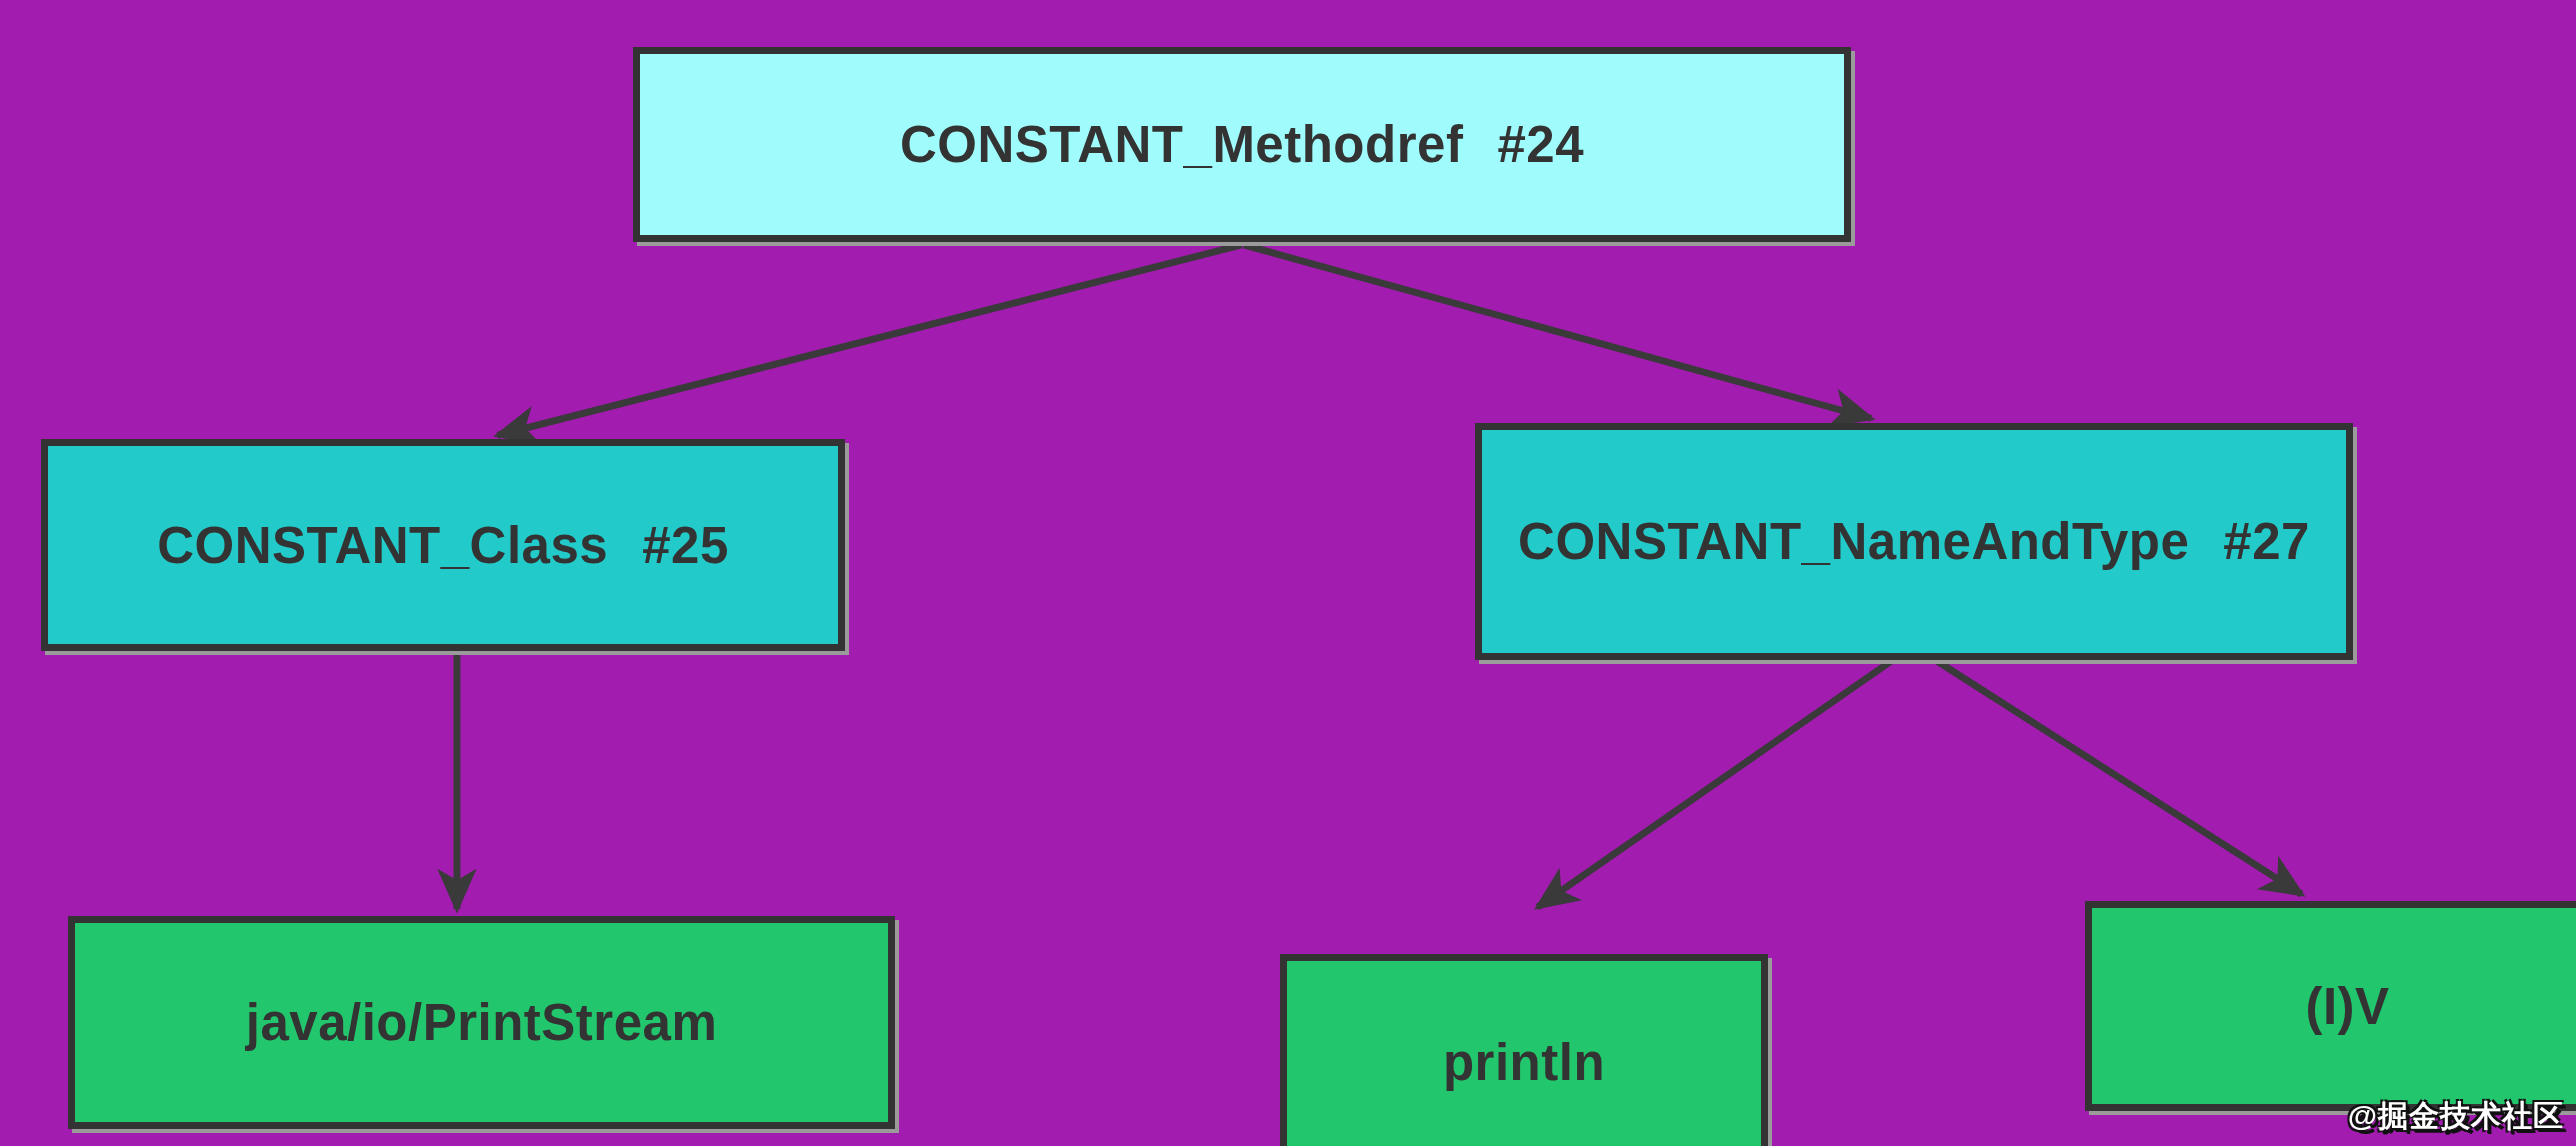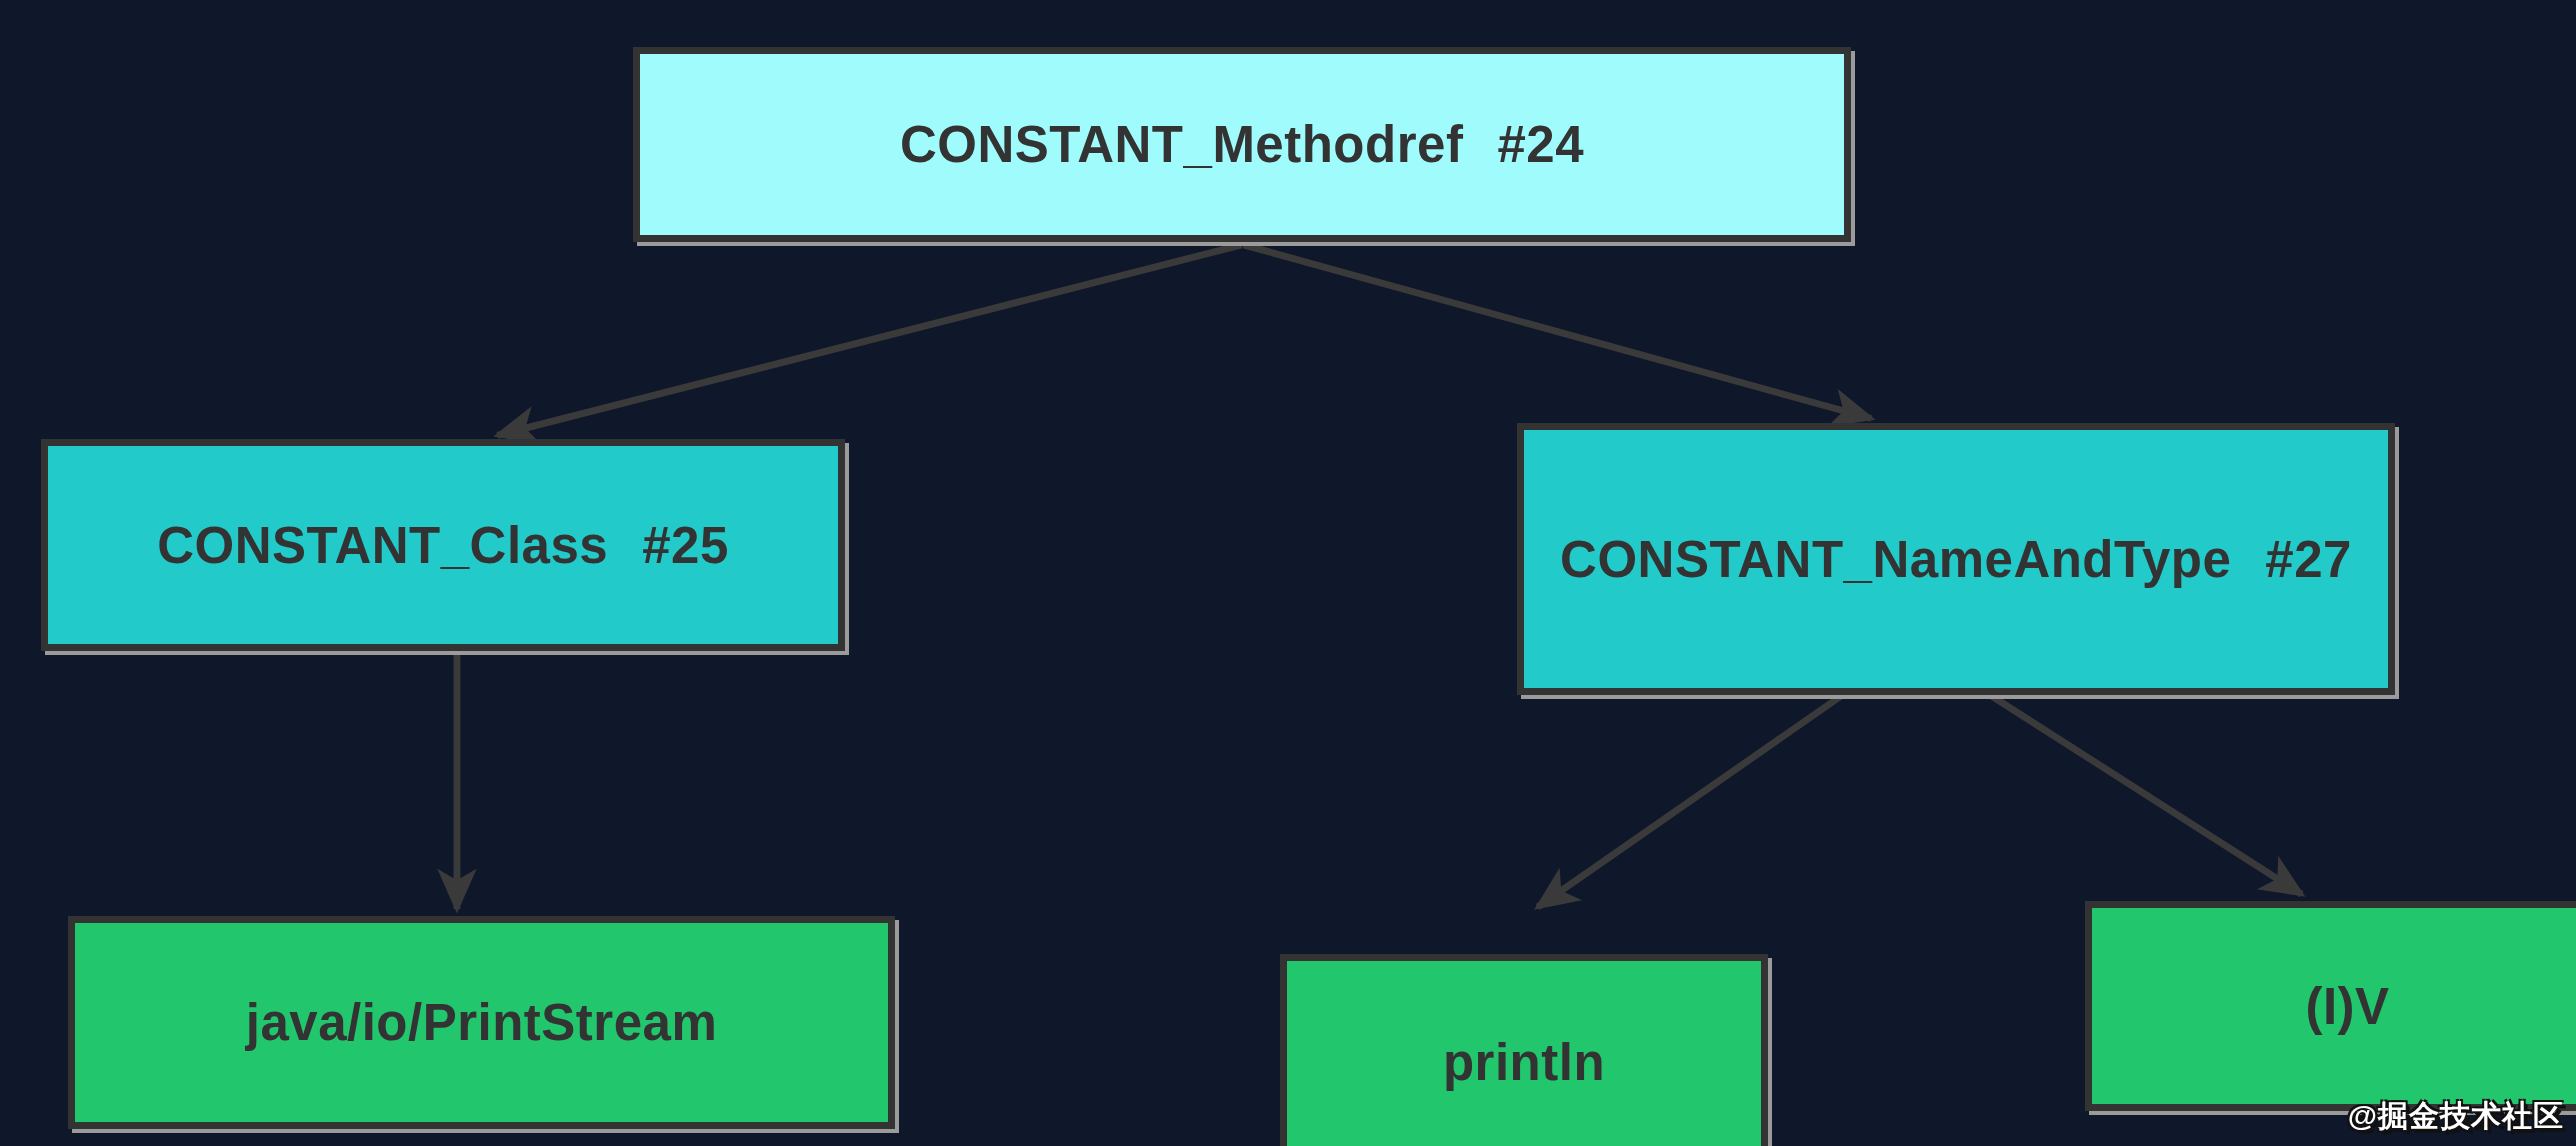--- a/index.html
+++ b/index.html
@@ -4,21 +4,21 @@
 <style>
   html, body {
     margin: 0;
     padding: 0;
     background: #f9f9f9;
   }
   #stage {
     position: relative;
     width: 2576px;
     height: 1147px;
-    background: #0f172a;
+    background: #a21caf;
     overflow: hidden;
     font-family: "Liberation Sans", sans-serif;
   }
   .node {
     position: absolute;
     box-sizing: border-box;
     border: 7px solid #333333;
     box-shadow: 4px 4px 0 #9b9b9b;
     display: flex;
     align-items: center;
@@ -29,21 +29,21 @@
     color: #333333;
     word-spacing: 0.38em;
     letter-spacing: 0.5px;
   }
   .node-root   { background: #a0fcfc; }
   .node-branch { background: #23caca; }
   .node-leaf   { background: #22c76d; }
 
   #n-methodref   { left: 633px;  top: 47px;  width: 1218px; height: 195px; }
   #n-class       { left: 41px;   top: 439px; width: 804px;  height: 212px; }
-  #n-nameandtype { left: 1475px; top: 423px; width: 878px;  height: 272px; margin-left: 42px; }
+  #n-nameandtype { left: 1475px; top: 423px; width: 878px;  height: 237px; }
   #n-printstream { left: 32px;   top: 916px; width: 827px;  height: 213px; margin-left: 36px; }
   #n-println     { left: 1280px; top: 954px; width: 488px;  height: 217px; }
   #n-descriptor  { left: 2085px; top: 901px; width: 525px;  height: 210px; }
 
   #edges {
     position: absolute;
     left: 0;
     top: 0;
     pointer-events: none;
   }

